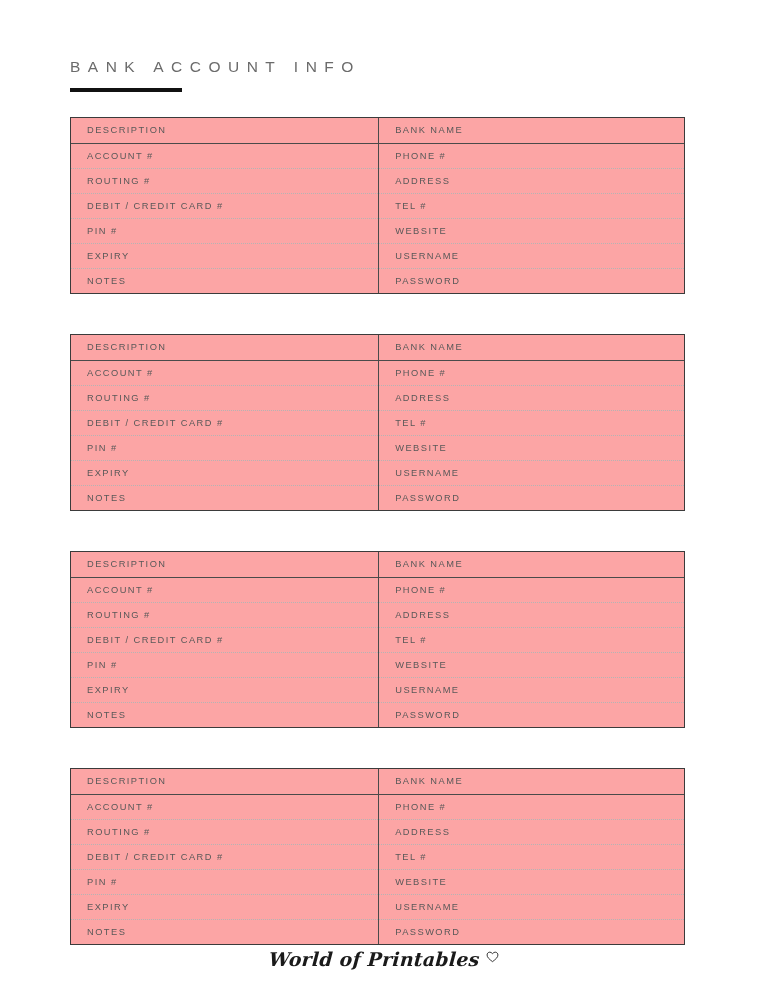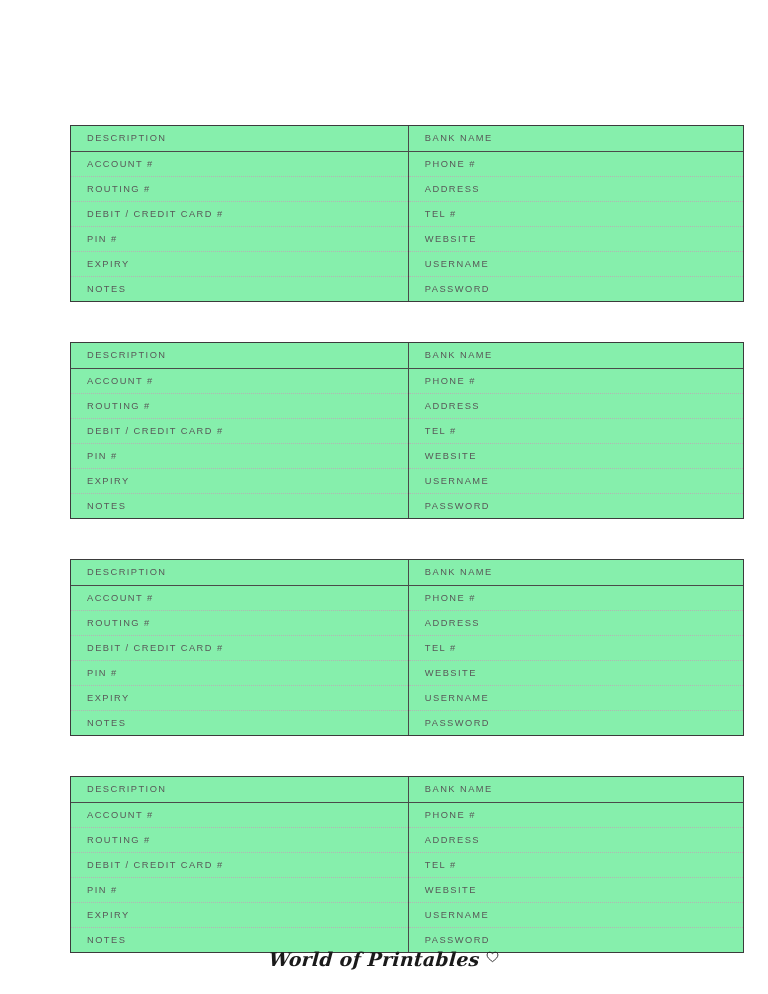--- a/index.html
+++ b/index.html
@@ -47,26 +47,25 @@
 
   
   .tables-area {
     position: absolute;
     left: 70px;
     top: 117px;
     width: 623px;
   }
 
   .acct-table {
-    width: 674px;
+    width: 615px;
     border: 1.5px solid #3b3b3b;
     border-collapse: collapse;
     margin-bottom: 40px;
-    background: #86efac;
-    margin-top: 8px;
+    background: #fca5a5;
   }
   .acct-table:last-child { margin-bottom: 0; }
 
   .acct-table table {
     width: 100%;
     border-collapse: collapse;
     table-layout: fixed;
   }
 
   .acct-table col.c-left  { width: 50.2%; }
@@ -127,20 +126,24 @@
     width: 13px;
     height: 13px;
     margin-bottom: 8px;
   }
 </style>
 </head>
 <body>
 
 <div class="page">
 
+  <div class="title-block">
+    <h1 class="page-title">BANK ACCOUNT INFO</h1>
+    <div class="title-rule"></div>
+  </div>
 
   <div class="tables-area">
       <div class="acct-table">
         <table>
           <colgroup>
             <col class="c-left">
             <col class="c-right">
           </colgroup>
           <thead>
             <tr>

